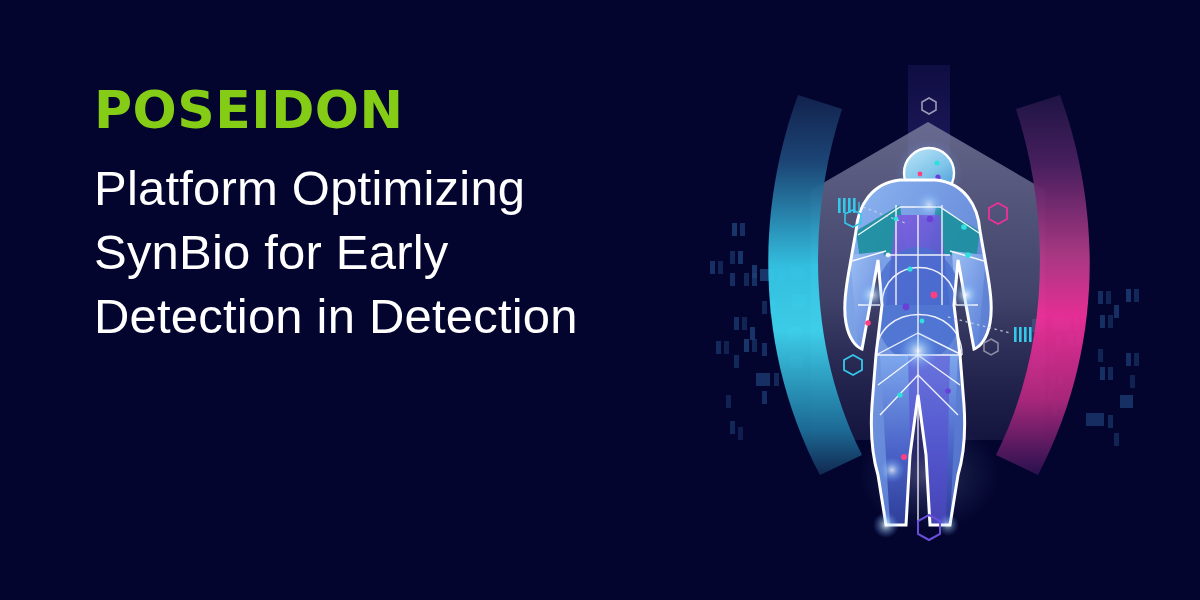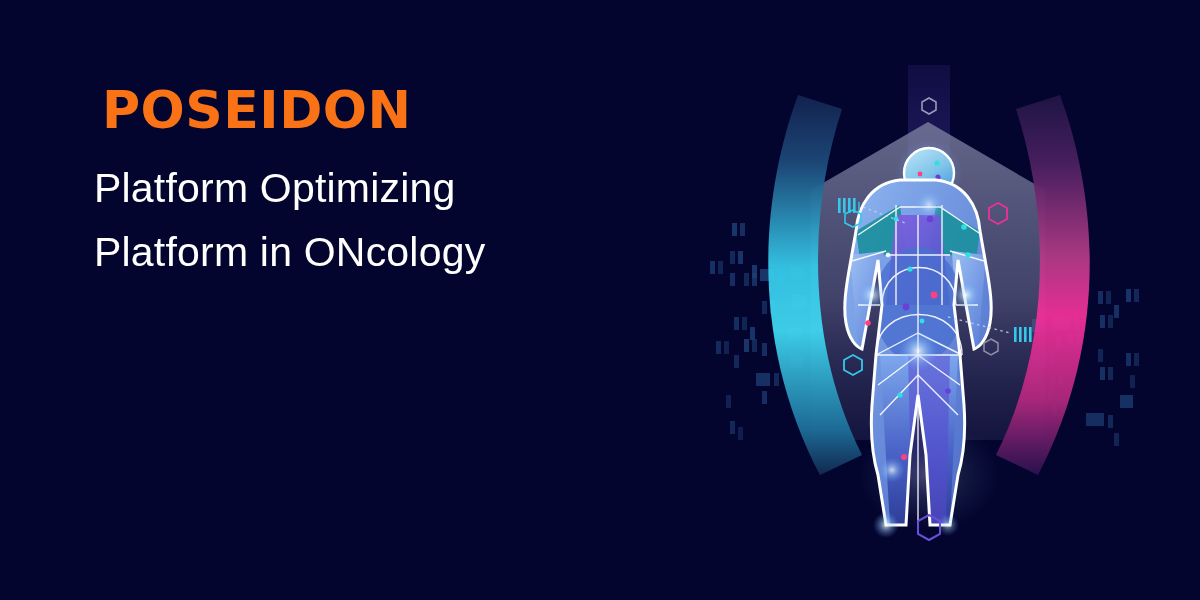--- a/index.html
+++ b/index.html
@@ -23,29 +23,29 @@
     left: 94px;
     top: 84px;
     width: 600px;
     z-index: 40;
   }
   #brand-title {
     font-family: "DejaVu Sans", "Liberation Sans", sans-serif;
     font-weight: bold;
     font-size: 52px;
     letter-spacing: 0.5px;
-    color: #f97316;
+    color: #84cc16;
     line-height: 1.0;
-    margin: 0 0 20px 8px;
+    margin: 0 0 20px 0;
     white-space: nowrap;
   }
   #brand-subtitle {
     font-family: "Liberation Sans", sans-serif;
     font-weight: 400;
-    font-size: 41px;
+    font-size: 49px;
     line-height: 64px;
     color: #ffffff;
     margin: 0;
     letter-spacing: 0.2px;
   }
   #brand-subtitle .ln { display: block; white-space: nowrap; }
 
   
   #graphic {
     position: absolute;
@@ -58,21 +58,22 @@
 </style>
 </head>
 <body>
 
 <div id="banner">
 
   <div id="text-block">
     <div id="brand-title">POSEIDON</div>
     <div id="brand-subtitle">
       <span class="ln">Platform Optimizing</span>
-      <span class="ln">Platform in ONcology</span>
+      <span class="ln">SynBio for Early</span>
+      <span class="ln">Detection in Detection</span>
     </div>
   </div>
 
   <div id="graphic">
   <svg width="490" height="500" viewBox="0 0 490 500" xmlns="http://www.w3.org/2000/svg">
     <defs>
       <linearGradient id="gArcL" x1="0" y1="0" x2="0" y2="1">
         <stop offset="0%" stop-color="#13234f"></stop>
         <stop offset="18%" stop-color="#1d4a7a"></stop>
         <stop offset="45%" stop-color="#35c8e8"></stop>

